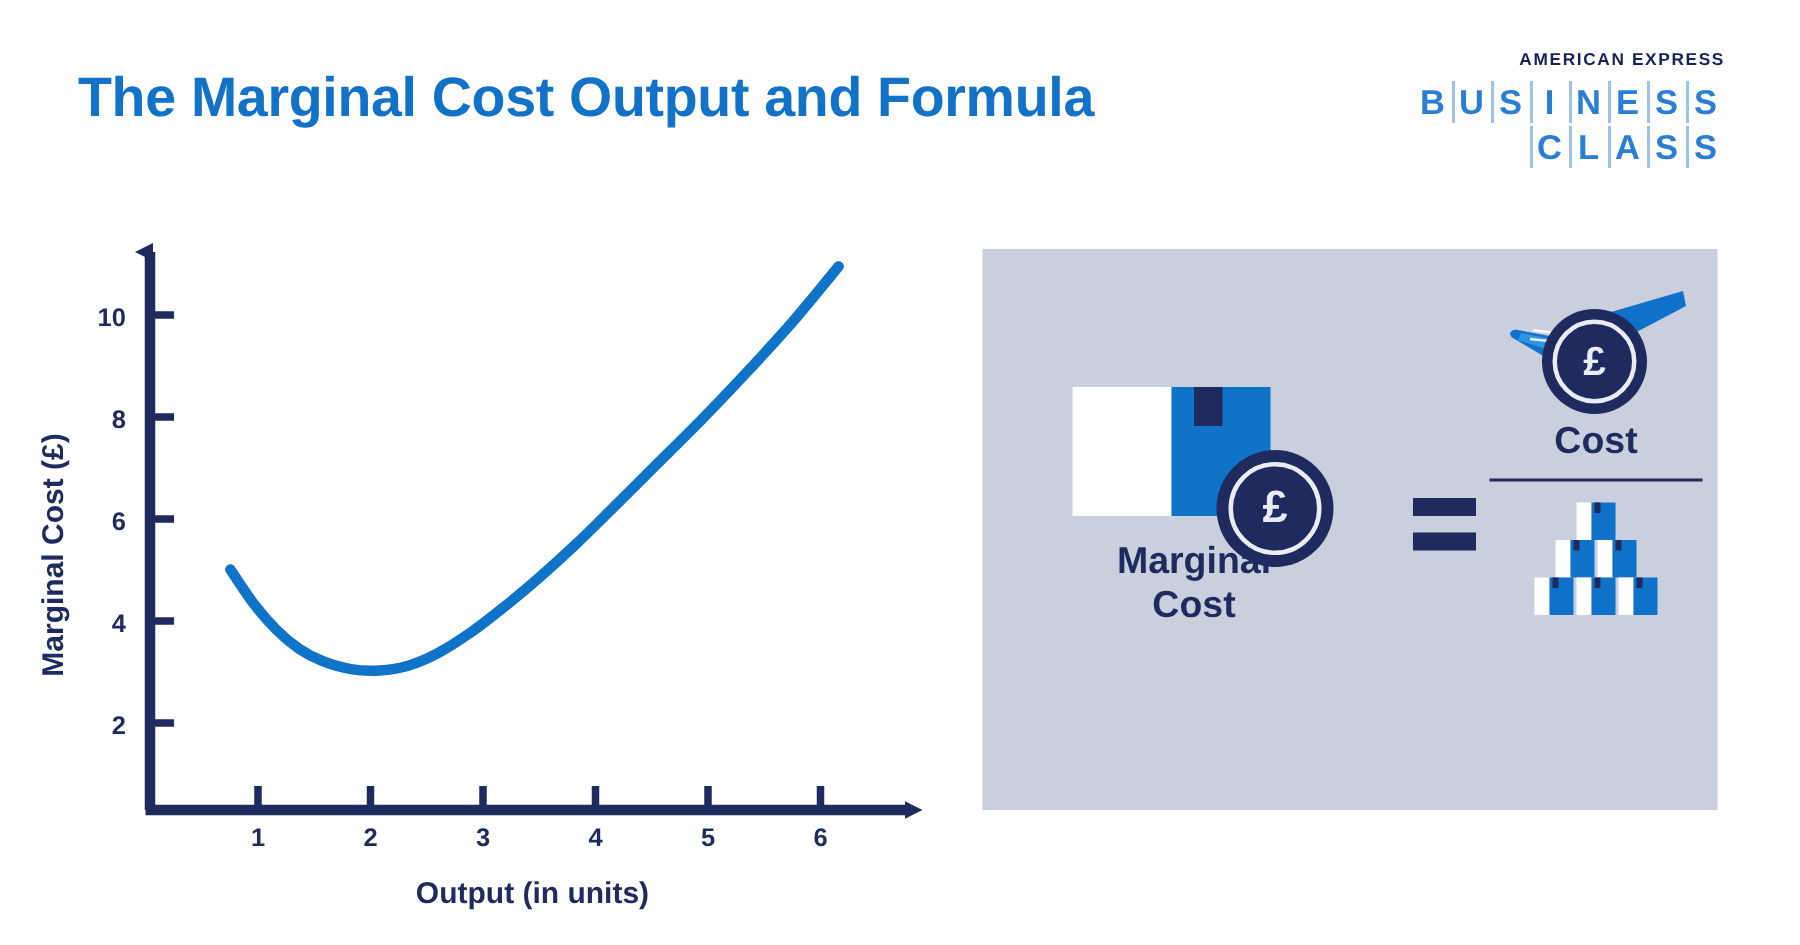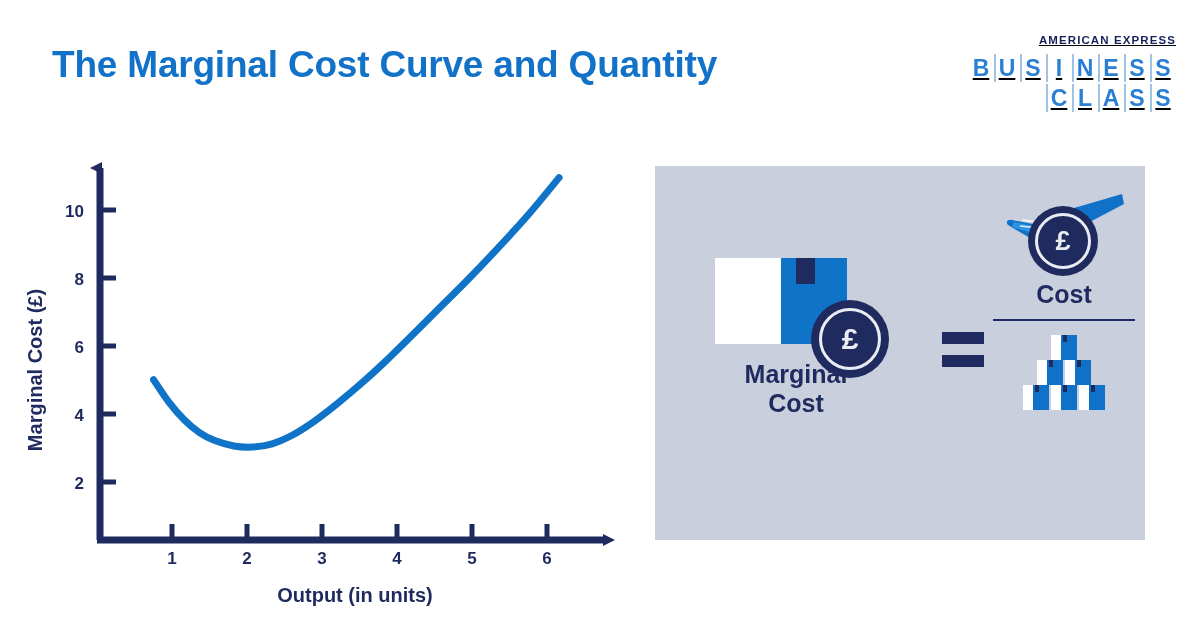--- a/index.html
+++ b/index.html
@@ -11,21 +11,21 @@
   .page{position:relative;width:1200px;height:630px;}
 
   
   .title{
     position:absolute;left:52px;top:44px;
     font-size:37px;font-weight:bold;color:#1272c8;
     letter-spacing:-0.2px;white-space:nowrap;
   }
 
   
-  .logo{position:absolute;right:24px;top:34px;width:214px;text-decoration:underline;}
+  .logo{position:absolute;right:50px;top:34px;width:214px;}
   .logo-amex{
     text-align:right;font-size:11.5px;font-weight:bold;color:#16215b;
     letter-spacing:1.1px;margin-bottom:7px;
   }
   .logo-grid{display:flex;flex-direction:column;align-items:flex-end;}
   .logo-row{display:flex;}
   .logo-cell{
     width:26px;height:30px;position:relative;
     display:flex;align-items:center;justify-content:center;
     font-size:23px;font-weight:bold;color:#2a7fd4;line-height:1;
@@ -95,21 +95,21 @@
   .pbox{position:relative;width:26px;height:25px;margin:0 1px;}
   .pbox-l{position:absolute;left:0;top:0;width:38%;height:100%;background:#ffffff;}
   .pbox-r{position:absolute;left:38%;top:0;width:62%;height:100%;background:#1071c9;}
   .pbox-t{position:absolute;left:46%;top:0;width:17%;height:26%;background:#1f2a5e;}
 </style>
 </head>
 <body>
 
 <div class="page">
 
-  <div class="title">The Marginal Cost Curve and Quantity</div>
+  <div class="title">The Marginal Cost Output and Formula</div>
 
   <div class="logo">
     <div class="logo-amex">AMERICAN EXPRESS</div>
     <div class="logo-grid">
       <div class="logo-row top">
         <div class="logo-cell">B</div>
         <div class="logo-cell sep">U</div>
         <div class="logo-cell sep">S</div>
         <div class="logo-cell sep">I</div>
         <div class="logo-cell sep">N</div>

